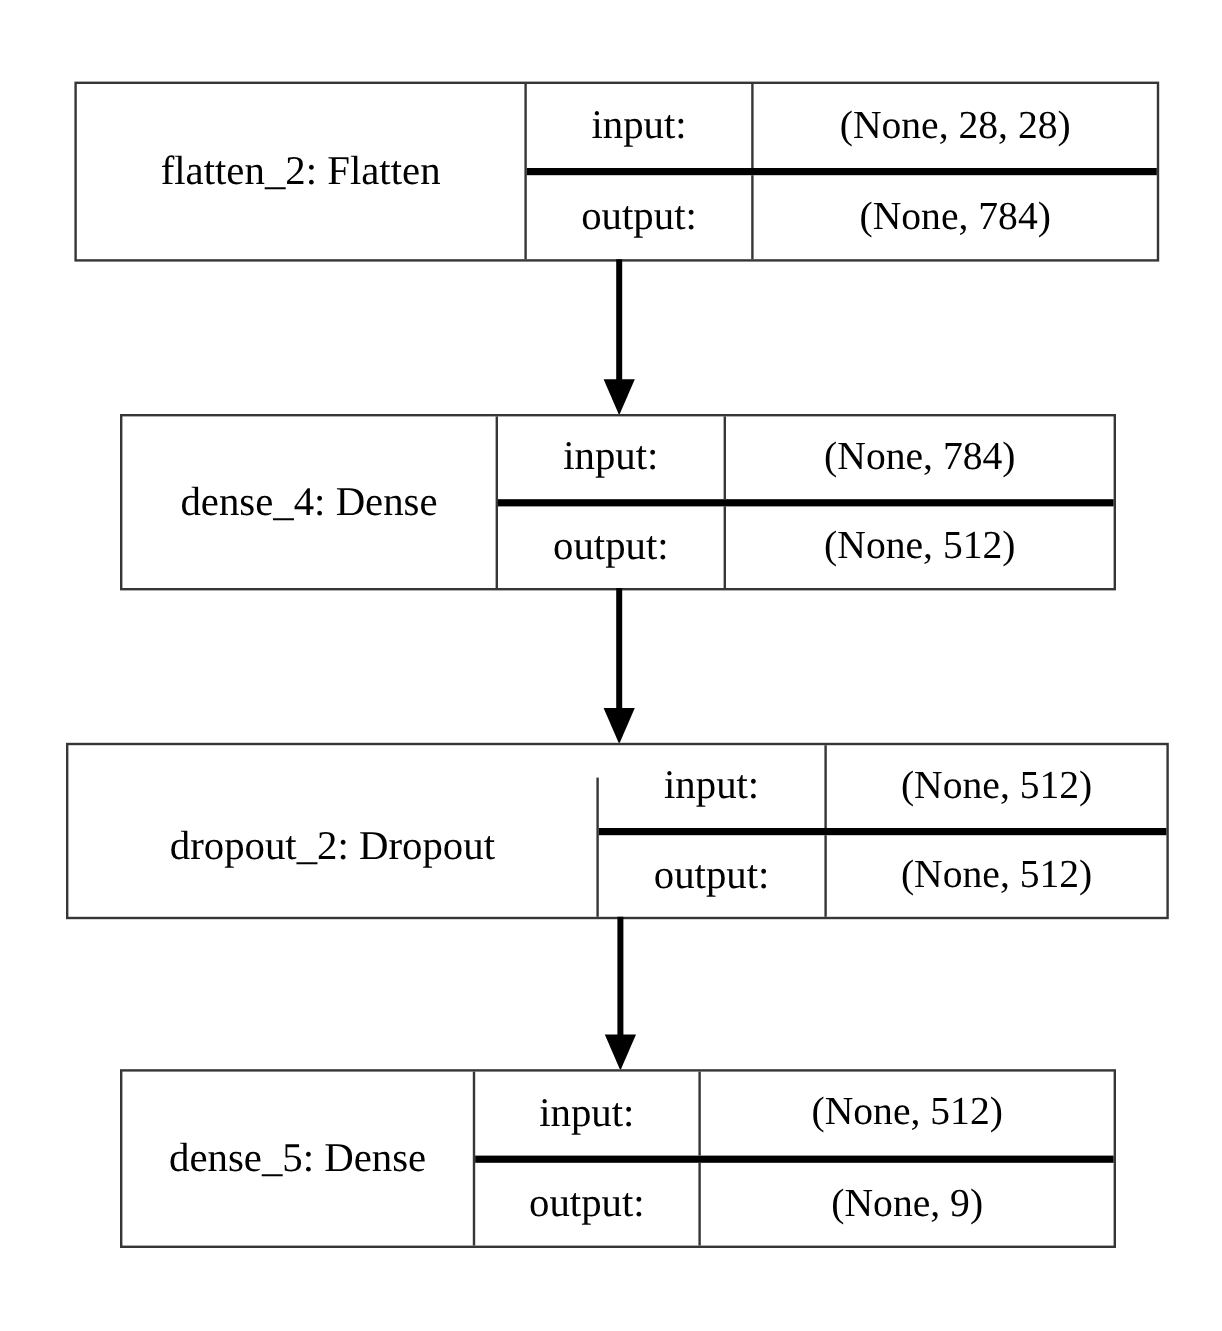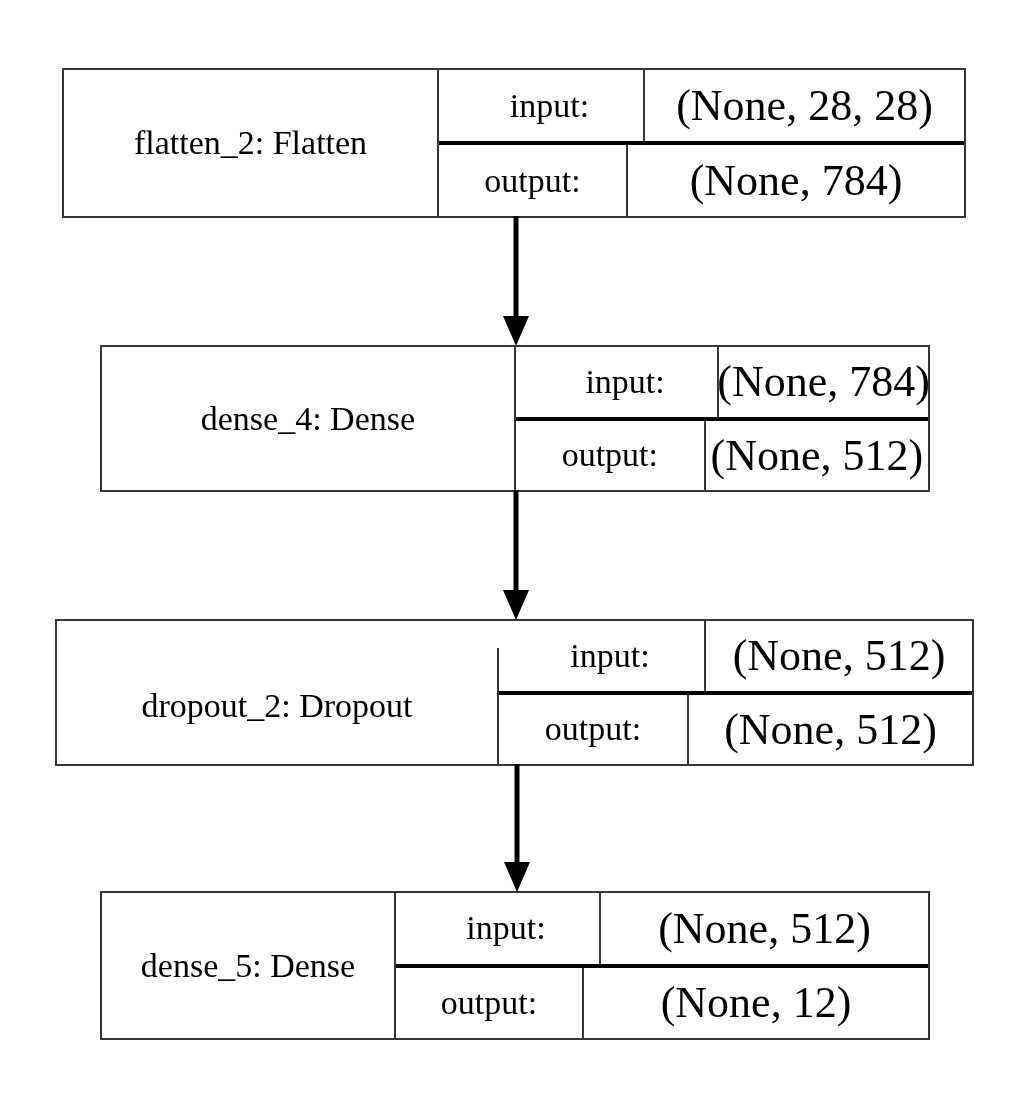--- a/index.html
+++ b/index.html
@@ -53,42 +53,41 @@
     min-width: 0;
   }
   .io-row {
     flex: 1 1 50%;
     display: flex;
     flex-direction: row;
     align-items: stretch;
     min-height: 0;
   }
   .io-row.first {
-    border-bottom: 4px solid #000000;
-    padding-left: 17px;
+    border-bottom: 6px solid #000000;
   }
   .io-label {
     box-sizing: border-box;
     display: flex;
     align-items: center;
     justify-content: center;
     text-align: center;
     border-right: 2px solid #363636;
     white-space: nowrap;
     font-size: 34px;
   }
   .io-shape {
     flex: 1 1 auto;
     box-sizing: border-box;
     display: flex;
     align-items: center;
     justify-content: center;
     text-align: left;
     white-space: nowrap;
-    font-size: 44px;
+    font-size: 33px;
     min-width: 0;
   }
 
   
   .edge {
     position: absolute;
     overflow: visible;
   }
 </style>
 </head>
@@ -109,21 +108,21 @@
       </div>
     </div>
   </div>
 
   <svg class="edge" style="left:480px; top:216px; width:72px; height:132px;" viewBox="0 0 72 132" xmlns="http://www.w3.org/2000/svg">
     <line x1="36" y1="0" x2="36" y2="110" stroke="#000000" stroke-width="5"></line>
     <polygon points="36,130 23,100 49,100" fill="#000000"></polygon>
   </svg>
 
   <div class="node" style="left:100px; top:345px; width:830px; height:147px;">
-    <div class="node-name" style="width:421px;">dense_4: Dense</div>
+    <div class="node-name" style="width:313px;">dense_4: Dense</div>
     <div class="node-io">
       <div class="io-row first">
         <div class="io-label" style="width:190px;">input:</div>
         <div class="io-shape">(None, 784)</div>
       </div>
       <div class="io-row">
         <div class="io-label" style="width:190px;">output:</div>
         <div class="io-shape">(None, 512)</div>
       </div>
     </div>
@@ -155,18 +154,18 @@
 
   <div class="node" style="left:100px; top:891px; width:830px; height:149px;">
     <div class="node-name" style="width:294px;">dense_5: Dense</div>
     <div class="node-io">
       <div class="io-row first">
         <div class="io-label" style="width:188px;">input:</div>
         <div class="io-shape">(None, 512)</div>
       </div>
       <div class="io-row">
         <div class="io-label" style="width:188px;">output:</div>
-        <div class="io-shape">(None, 12)</div>
+        <div class="io-shape">(None, 9)</div>
       </div>
     </div>
   </div>
 
 </div>
 
 </body></html>

